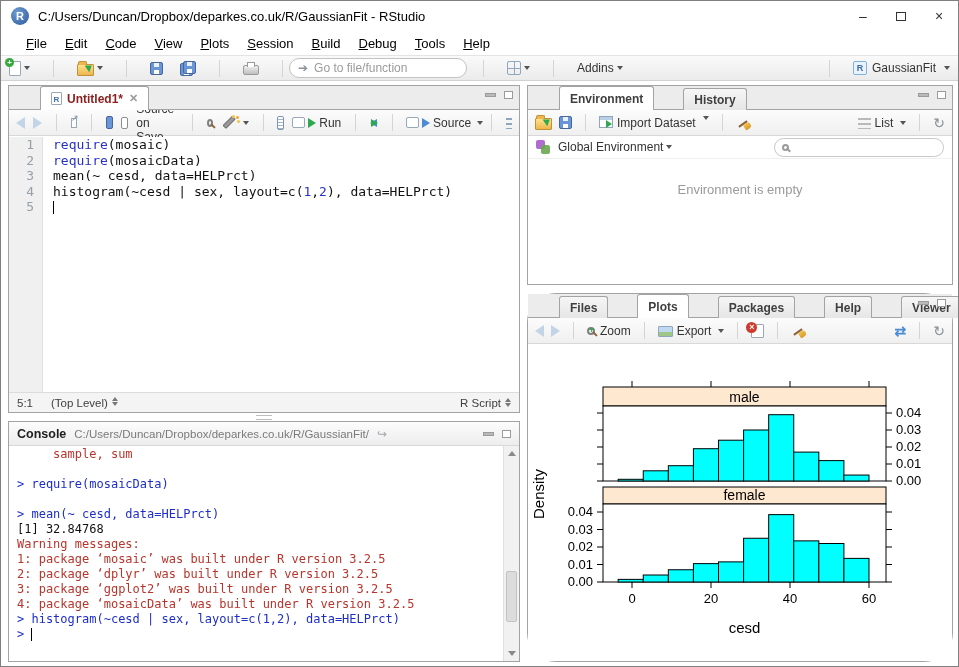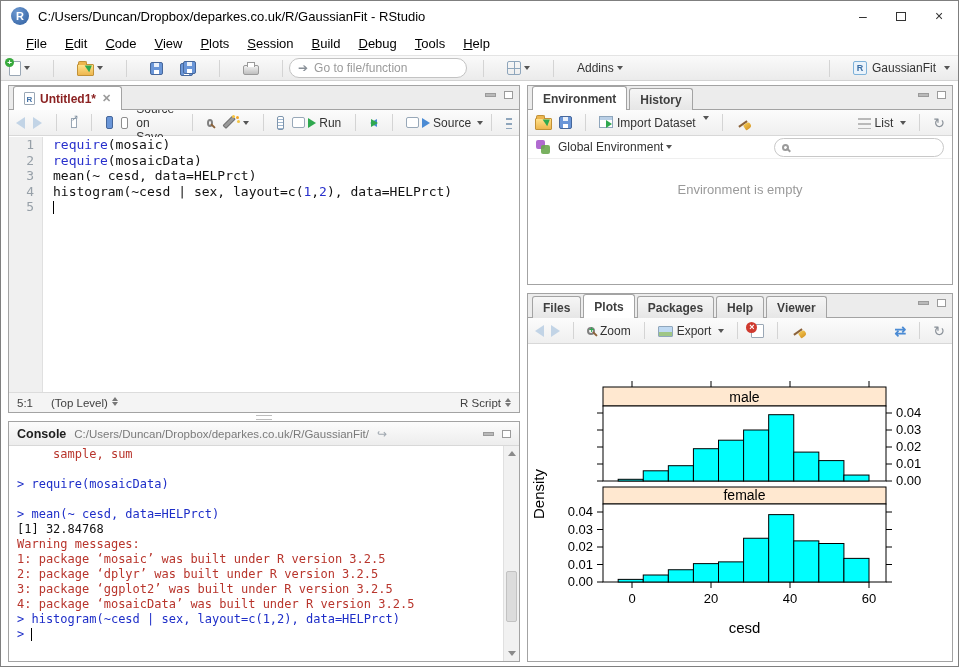--- a/index.html
+++ b/index.html
@@ -94,21 +94,21 @@
 
   
   .goto-box{display:flex;align-items:center;width:178px;height:20px;border:1px solid #c3c3c3;border-radius:10px;background:#fff;padding:0 8px;gap:6px;}
   .goto-arrow{color:#8a9199;font-size:12px;}
   .goto-text{font-size:12px;color:#9b9b9b;}
 
   
   .pane{position:absolute;background:#fff;border:1px solid #a3a3a3;}
   .tabstrip{position:relative;height:24px;background:#ececec;border-bottom:1px solid #a3a3a3;display:flex;align-items:flex-end;padding-left:4px;}
   .ptab{height:22px;display:flex;align-items:center;padding:0 10px;font-size:12px;font-weight:bold;color:#3f3f3f;
-    border:1px solid #a3a3a3;border-bottom:none;border-radius:3px 3px 0 0;background:linear-gradient(#f6f6f6,#e6e6e6);margin-right:2px;position:relative;top:1px;}
+    border:1px solid #a3a3a3;border-bottom:none;border-radius:3px 3px 0 0;background:linear-gradient(#f6f6f6,#e6e6e6);margin-right:2px;position:relative;top:1px;margin-left:27px;}
   .ptab.active{background:#fff;height:24px;top:1px;z-index:2;}
   .pane-mini{position:absolute;right:6px;top:5px;display:flex;gap:8px;align-items:center;}
   .mini-bar{width:11px;height:4px;background:#b9b9b9;border:1px solid #9b9b9b;}
   .mini-box{width:9px;height:8px;border:1px solid #9b9b9b;background:#fff;}
   .ptoolbar{height:26px;background:linear-gradient(#fcfcfc,#efefef);border-bottom:1px solid #d8d8d8;display:flex;align-items:center;padding:0 7px;}
 
   
   #source-pane{left:7px;top:84px;width:512px;height:328px;}
   .tab-label-red{color:#8b2222;font-size:12px;font-weight:bold;margin-left:5px;}
   .editor{position:absolute;left:0;top:51px;right:0;bottom:20px;background:#fff;overflow:hidden;
@@ -144,21 +144,21 @@
   .sb-thumb{position:absolute;left:2px;right:2px;top:58%;height:24%;background:#dcdcdc;border:1px solid #c2c2c2;border-radius:2px;}
 
   
   #env-pane{left:526px;top:84px;width:426px;height:200px;}
   .env-scope-row{height:23px;display:flex;align-items:center;padding:0 8px;gap:7px;border-bottom:1px solid #efefef;}
   .scope-label{font-size:12px;color:#333;}
   .env-search{margin-left:auto;display:flex;align-items:center;gap:5px;width:170px;height:19px;border:1px solid #c8c8c8;border-radius:10px;background:#fff;padding:0 7px;}
   .env-empty{position:absolute;left:0;right:0;top:96px;text-align:center;font-size:13px;color:#9a9a9a;}
 
   
-  #plots-pane{left:526px;top:292px;width:426px;height:369px;}
+  #plots-pane{left:526px;top:292px;width:426px;height:369px;border-radius:29px;}
   .plot-body{position:absolute;left:0;top:51px;right:0;bottom:0;background:#fff;overflow:hidden;}
   svg text{font-family:"Liberation Sans","DejaVu Sans",sans-serif;}
 </style>
 </head>
 <body>
 
 <div class="window">
 
   <div class="titlebar">
     <span class="ic i-rlogo">R</span>

